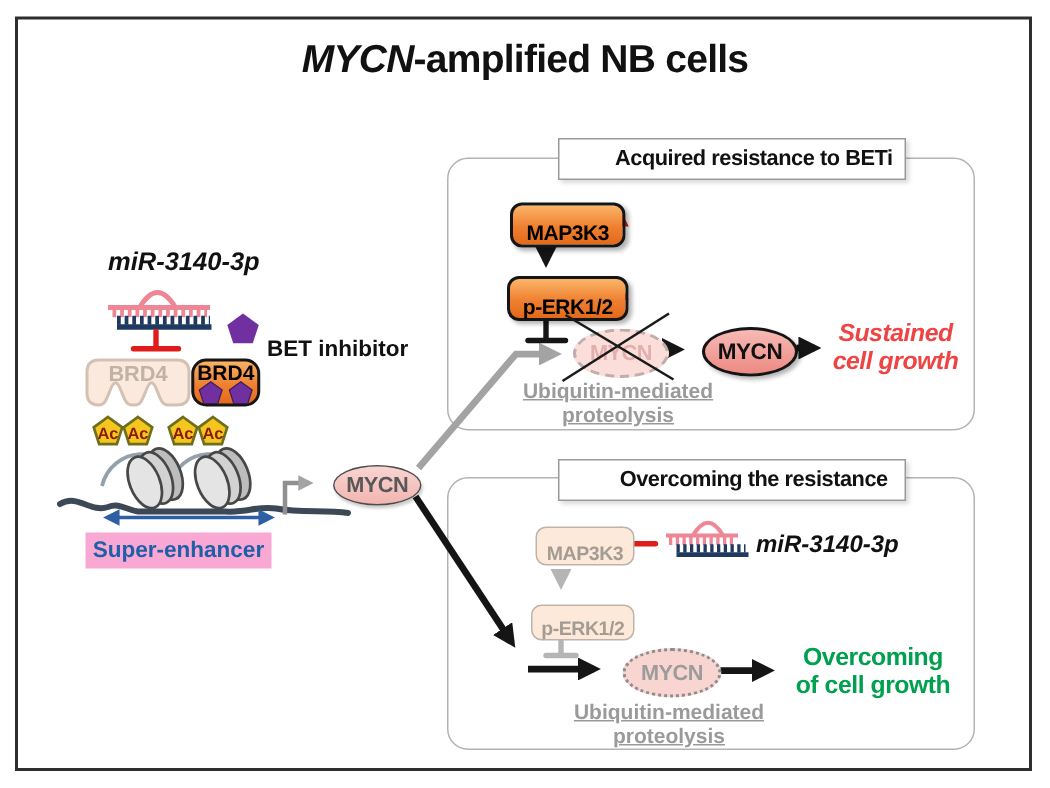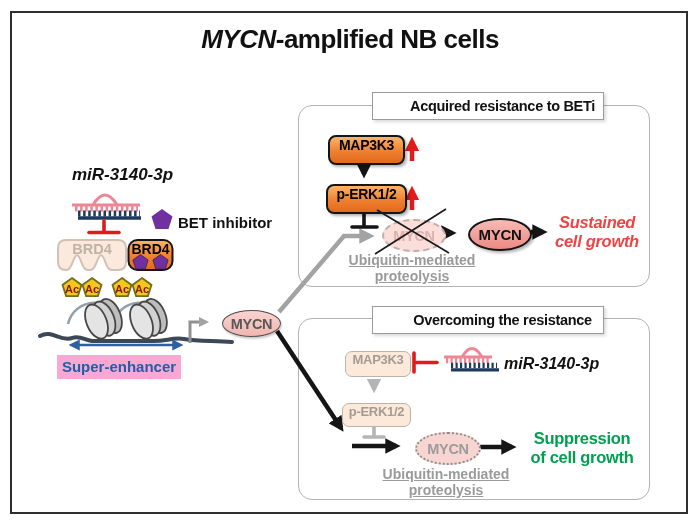--- a/index.html
+++ b/index.html
@@ -2,21 +2,21 @@
 <html><head>
 <meta charset="utf-8">
 <style>
   html,body{margin:0;padding:0;background:#fff;}
   .figure{position:relative;width:700px;height:525px;background:#fff;font-family:"Liberation Sans",sans-serif;overflow:hidden;}
   .frame{position:absolute;left:10px;top:11px;width:674px;height:499px;border:2px solid #2e2e2e;z-index:0;}
   .title{position:absolute;left:0;top:24px;width:700px;text-align:center;font-size:26px;font-weight:bold;color:#111;z-index:10;letter-spacing:-0.5px;}
   .title .gene{font-style:italic;}
   .panel{position:absolute;border:1.6px solid #b3b3b3;border-radius:14px;background:#fff;z-index:1;}
   .panel-title{position:absolute;border:1.6px solid #9a9a9a;background:#fff;z-index:10;text-align:center;font-weight:bold;font-size:14.5px;color:#111;line-height:26px;letter-spacing:-0.3px;box-shadow:2px 2px 3px rgba(0,0,0,0.15);white-space:nowrap;padding-left:29px;}
-  .pbox{position:absolute;z-index:10;border:2px solid #151515;border-radius:8px;background:linear-gradient(180deg,#fbb569 0%,#ef8030 55%,#e2691a 100%);color:#000;font-weight:bold;font-size:14px;text-align:center;box-shadow:2px 2px 3px rgba(0,0,0,0.3);display:flex;align-items:flex-start;justify-content:center;letter-spacing:-0.3px;}
+  .pbox{position:absolute;z-index:10;border:2px solid #151515;border-radius:8px;background:linear-gradient(180deg,#fbb569 0%,#ef8030 55%,#e2691a 100%);color:#000;font-weight:bold;font-size:14px;text-align:center;box-shadow:2px 2px 3px rgba(0,0,0,0.3);display:flex;align-items:flex-end;justify-content:center;letter-spacing:-0.3px;margin-left:12px;}
   .pbox.faded{border:1.6px solid #bdb3a9;background:#fce9da;color:#a49c93;box-shadow:none;font-size:13px;border-radius:7px;}
   .oval{position:absolute;z-index:10;border-radius:50%;display:flex;align-items:center;justify-content:center;font-weight:bold;letter-spacing:-0.3px;}
   .oval.central{background:linear-gradient(180deg,#f9d4d1,#f2b5b0);border:1.6px solid #4d4d4d;color:#585858;font-size:14.5px;box-shadow:1px 2px 2px rgba(0,0,0,0.2);}
   .oval.dashed-top{background:#fbdeda;border:2px dashed #bfaeab;color:#e2b0ac;font-size:14.5px;}
   .oval.dotted-bottom{background:#f8d5d1;border:2px dotted #8d8d8d;color:#9c9c9c;font-size:14.5px;}
   .oval.solid{background:linear-gradient(180deg,#f7bab5,#ec8a83);border:2px solid #141414;color:#111;font-size:15px;box-shadow:2px 2px 3px rgba(0,0,0,0.3);}
   .lbl{position:absolute;z-index:10;font-weight:bold;white-space:nowrap;}
   .gray-note{position:absolute;z-index:10;font-weight:bold;font-size:14px;color:#9a9a9a;text-align:center;line-height:1.15;text-decoration:underline;}
   .outcome{position:absolute;z-index:10;font-weight:bold;font-size:16.5px;text-align:center;line-height:1.15;letter-spacing:-0.3px;}
   .mirna-label{font-style:italic;color:#111;}
@@ -155,21 +155,21 @@
       <line x1="364" y1="437" x2="384" y2="437"></line>
     </g>
     <line x1="352" y1="446" x2="396" y2="446" stroke="#151515" stroke-width="4.5" marker-end="url(#mb)"></line>
     <line x1="479" y1="447" x2="512" y2="447" stroke="#151515" stroke-width="4.5" marker-end="url(#mb)"></line>
   </svg>
 
   <div class="panel-title" style="left:372px;top:92px;width:201px;height:26px;">Acquired resistance to BETi</div>
   <div class="panel-title" style="left:372px;top:306px;width:201px;height:26px;">Overcoming the resistance</div>
 
   <div class="lbl mirna-label" style="left:72px;top:165px;font-size:17px;">miR-3140-3p</div>
-  <div class="lbl" style="left:178px;top:214px;font-size:15px;color:#111;">BET inhibitor</div>
+  <div class="lbl" style="left:178px;top:224px;font-size:15px;color:#111;">BET inhibitor</div>
   <div class="se-label" style="left:57px;top:355px;width:124px;height:24px;">Super-enhancer</div>
   <div class="oval central" style="left:222px;top:310px;width:57px;height:25px;">
       <span>MYCN</span>
     </div>
 
   <div class="pbox" style="left:328px;top:135px;width:73px;height:26px;">
       <span>MAP3K3</span>
     </div>
   <div class="pbox" style="left:326px;top:184px;width:77px;height:26px;">
       <span>p-ERK1/2</span>
@@ -197,21 +197,21 @@
       <span>p-ERK1/2</span>
     </div>
   <div class="oval dotted-bottom" style="left:415px;top:432px;width:62px;height:29px;">
       <span>MYCN</span>
     </div>
   <div class="gray-note" style="left:381px;top:466px;width:130px;">
     <div>Ubiquitin-mediated</div>
     <div>proteolysis</div>
   </div>
   <div class="outcome" style="left:526px;top:429px;width:112px;color:#00a14e;">
-    <div>Suppression</div>
+    <div>Overcoming</div>
     <div>of cell growth</div>
   </div>
 
   <svg class="overlayer" width="700" height="525" viewBox="0 0 700 525">
     <g stroke="#1a1a1a" stroke-width="1.7">
       <line x1="377" y1="210" x2="449" y2="253"></line>
       <line x1="446" y1="209" x2="375" y2="254"></line>
     </g>
   </svg>
 </div>

